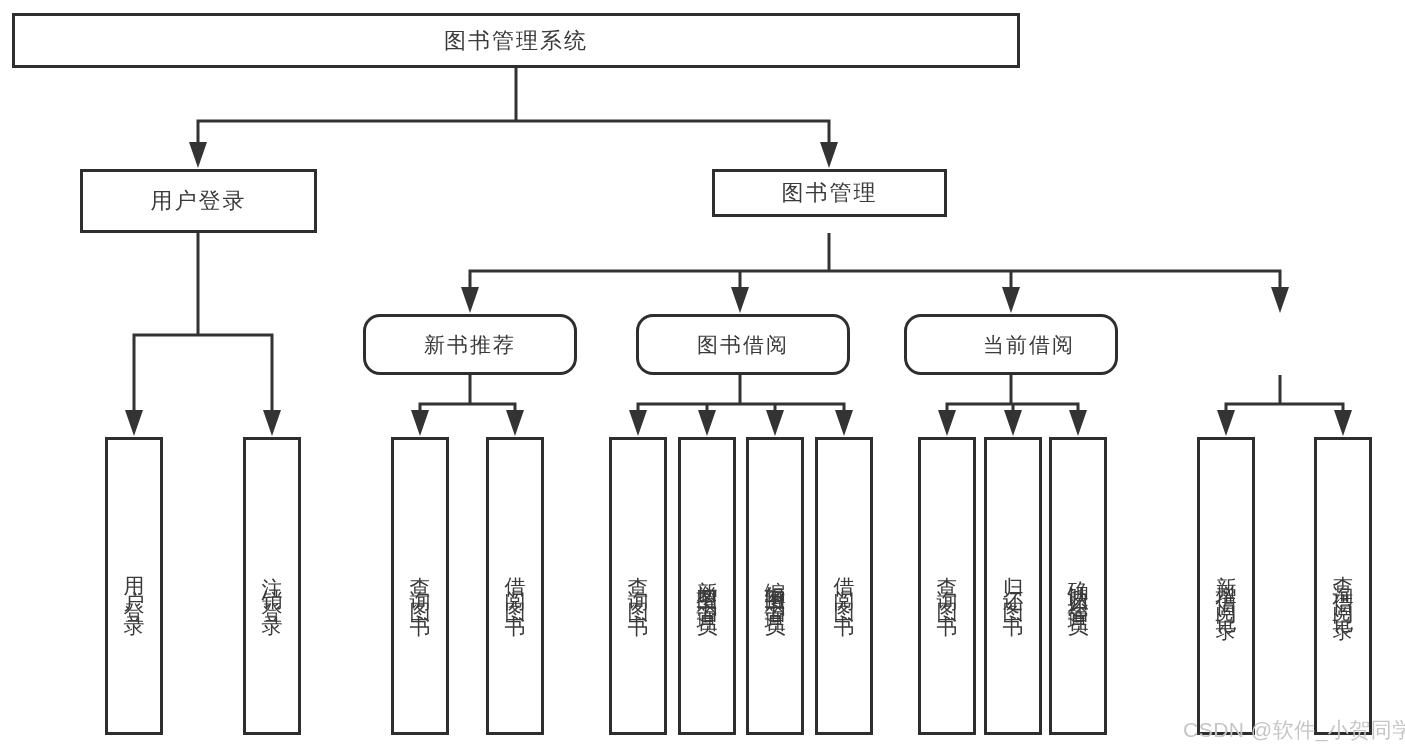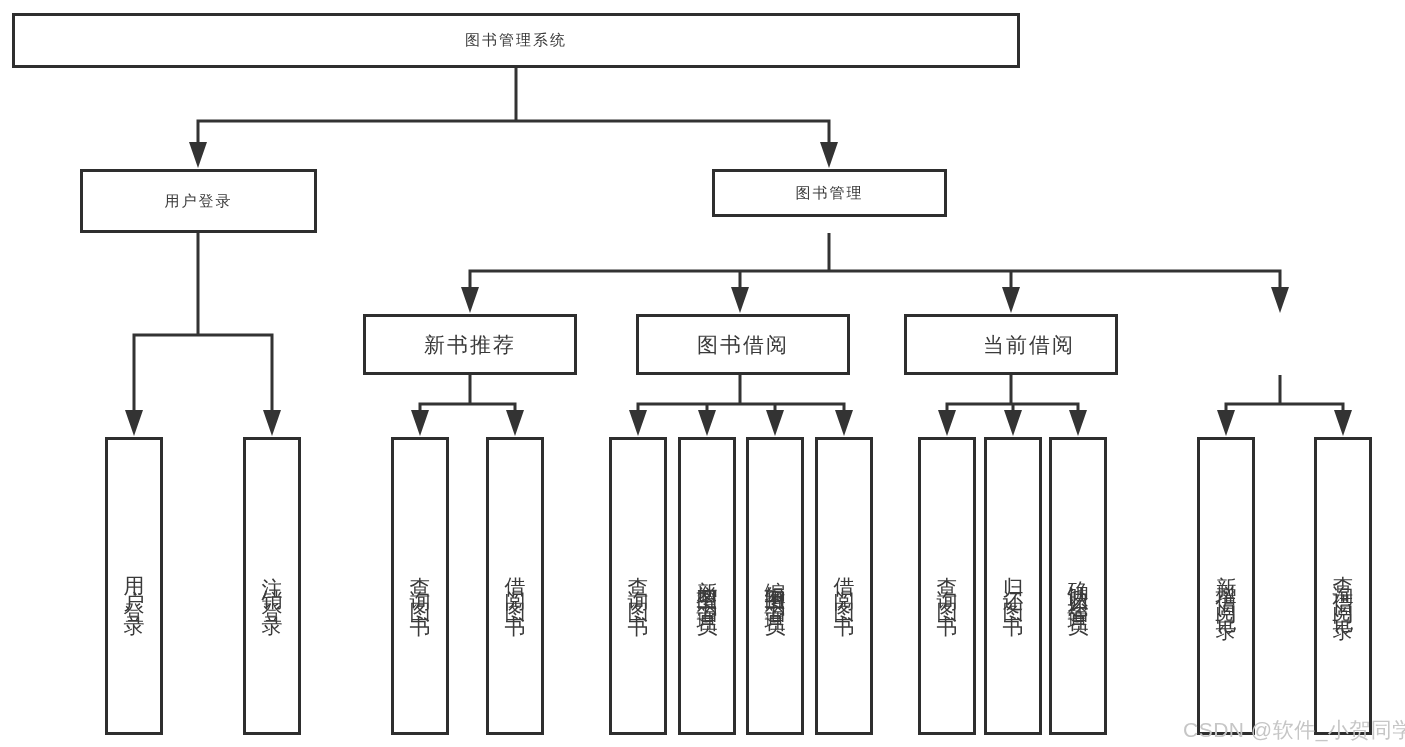--- a/index.html
+++ b/index.html
@@ -22,39 +22,39 @@
     box-sizing: border-box;
     background: #ffffff;
     border: 3px solid #2e2e2e;
     color: #3a3a3a;
     display: flex;
     align-items: center;
     justify-content: center;
     z-index: 2;
   }
   .hbox {
-    font-size: 15px;
+    font-size: 22px;
     letter-spacing: 2px;
     white-space: nowrap;
   }
   .vbox {
     writing-mode: vertical-rl;
     text-orientation: mixed;
     font-size: 21px;
     letter-spacing: 13px;
     width: 58px;
     top: 437px;
     height: 298px;
   }
   .vbox.mid  { letter-spacing: 9px; }
   .vbox.tight { letter-spacing: 5px; }
   .root-box      { left: 12px;  top: 13px;  width: 1008px; height: 55px; }
   .user-login    { left: 80px;  top: 169px; width: 237px;  height: 64px; }
   .book-mgmt     { left: 712px; top: 169px; width: 235px;  height: 48px; }
-  .lvl3          { top: 314px; width: 214px; height: 61px; font-size: 21px; }
+  .lvl3          { top: 314px; width: 214px; height: 61px; font-size: 21px; border-radius: 17px; }
   .new-book-rec  { left: 363px; }
   .book-borrow   { left: 636px; }
   .current-borrow{ left: 904px; padding-left: 36px; }
   .borrow-record { left: 1173px; }
   .leaf-a1 { left: 105px; }
   .leaf-a2 { left: 243px; }
   .leaf-b1 { left: 391px; }
   .leaf-b2 { left: 486px; }
   .leaf-c1 { left: 609px; }
   .leaf-c2 { left: 678px; }

